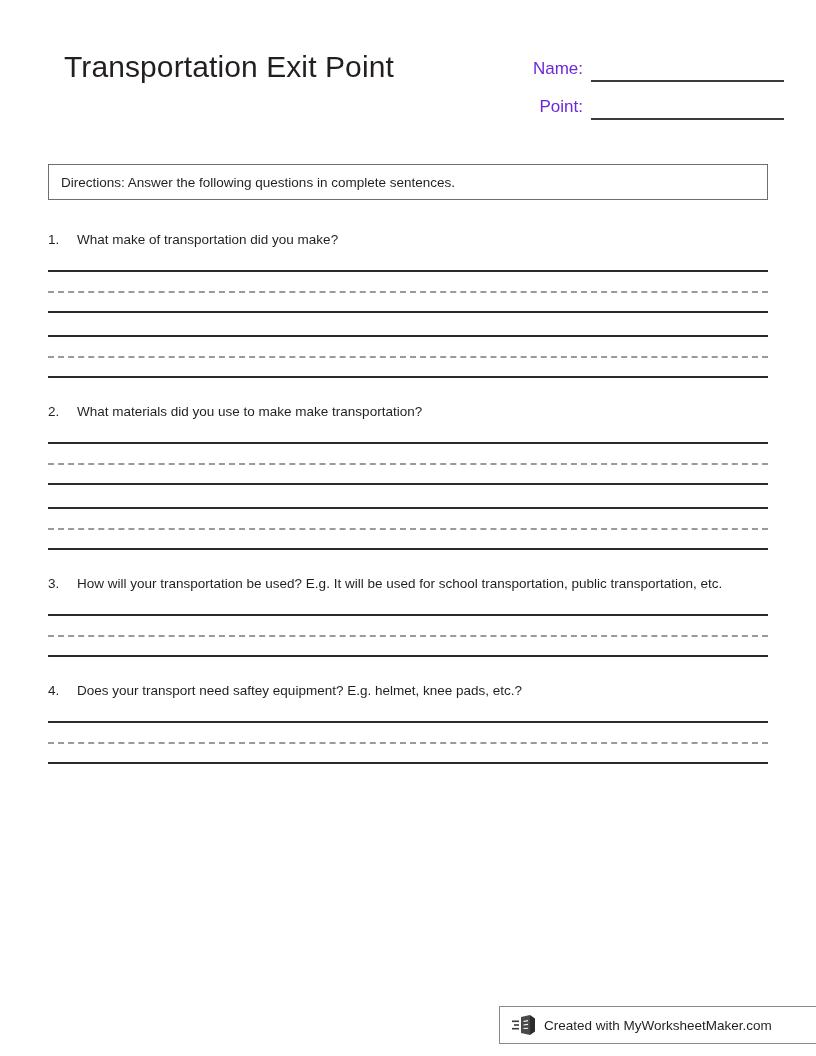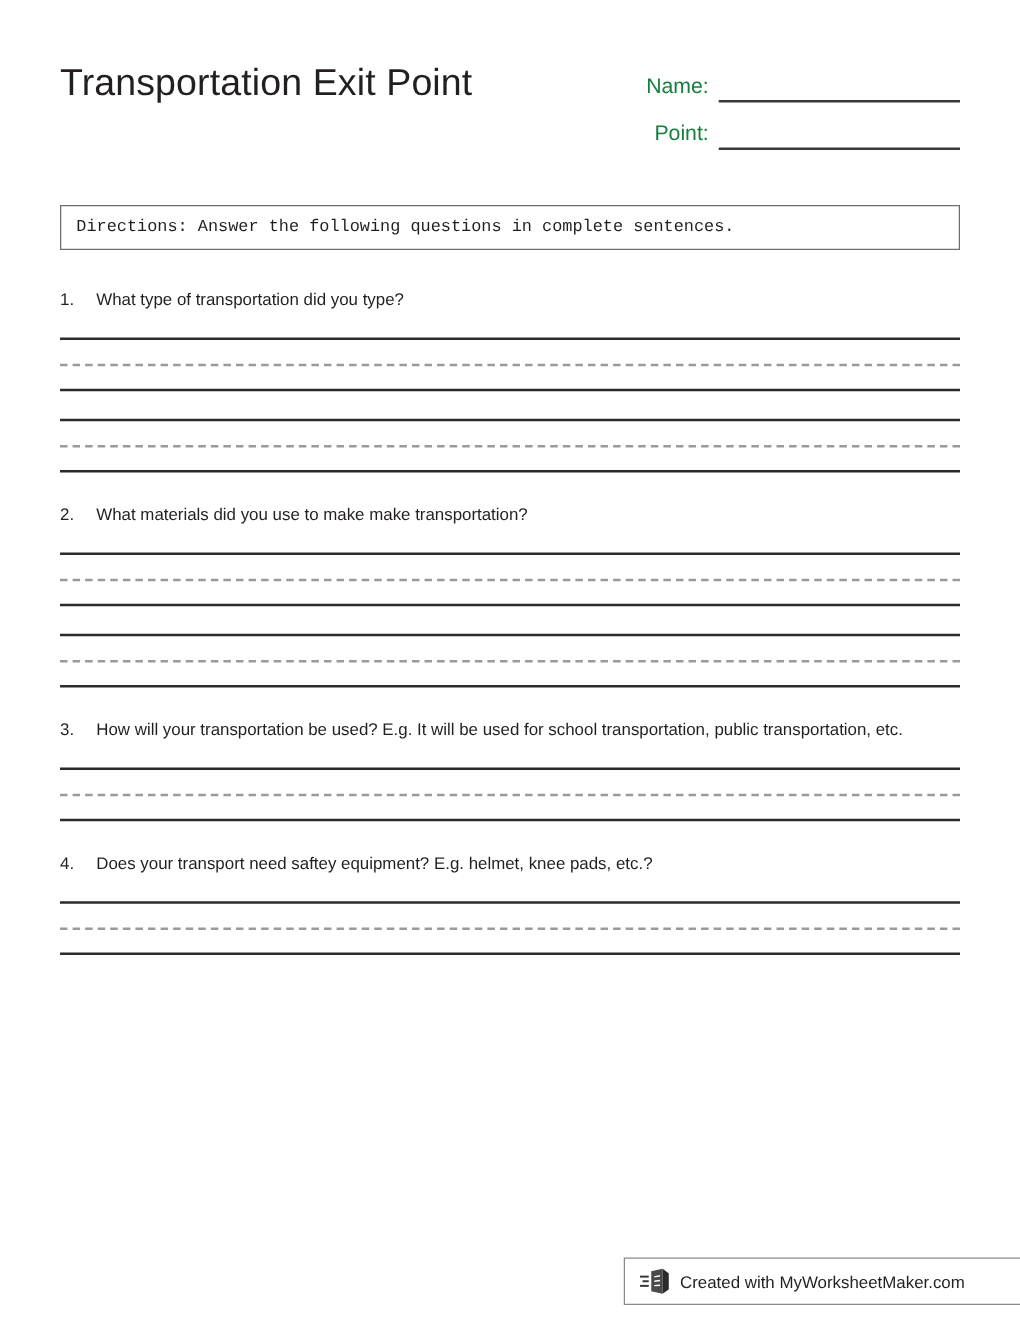--- a/index.html
+++ b/index.html
@@ -22,21 +22,21 @@
     left: 0;
     top: 0;
     width: 816px;
     height: 1056px;
     background: #ffffff;
   }
 
   
   .header {
     position: absolute;
-    left: 48px;
+    left: 64px;
     top: 44px;
     width: 720px;
     height: 80px;
   }
   .worksheet-title {
     position: absolute;
     left: 0;
     top: 6px;
     font-size: 30px;
     font-weight: 400;
@@ -51,21 +51,21 @@
     width: 290px;
   }
   .field-row {
     display: flex;
     align-items: flex-end;
     justify-content: flex-end;
     height: 38px;
   }
   .field-label {
     font-size: 17px;
-    color: #15803d;
+    color: #6d28d9;
     padding-right: 8px;
     padding-bottom: 3px;
     white-space: nowrap;
     margin-left: 37px;
   }
   .field-rule {
     width: 193px;
     border-bottom: 2px solid #3a3a3a;
     height: 1px;
   }
@@ -74,21 +74,20 @@
   .directions-box {
     position: absolute;
     left: 48px;
     top: 164px;
     width: 720px;
     height: 36px;
     border: 1px solid #6e6e6e;
     box-sizing: border-box;
     display: flex;
     align-items: center;
-    font-family: Liberation Mono, monospace;
   }
   .directions-text {
     font-size: 13.5px;
     color: #231f20;
     padding-left: 12px;
   }
 
   
   .questions {
     position: absolute;
@@ -202,21 +201,21 @@
   </div>
 
   <div class="directions-box">
     <span class="directions-text">Directions: Answer the following questions in complete sentences.</span>
   </div>
 
   <div class="questions" id="questions-container">
       <div class="question-block" style="margin-top: 0px; padding-top: 0px;">
         <div class="question-row">
           <div class="q-number">1.</div>
-          <div class="q-text">What type of transportation did you type?</div>
+          <div class="q-text">What make of transportation did you make?</div>
         </div>
         <div class="write-area" style="margin-top: 20px;">
           <div class="write-row">
             <div class="line-solid-top"></div>
             <div class="line-dash-mid"></div>
             <div class="line-solid-bottom"></div>
           </div>
           <div class="row-gap"></div>
           <div class="write-row">
             <div class="line-solid-top"></div>

